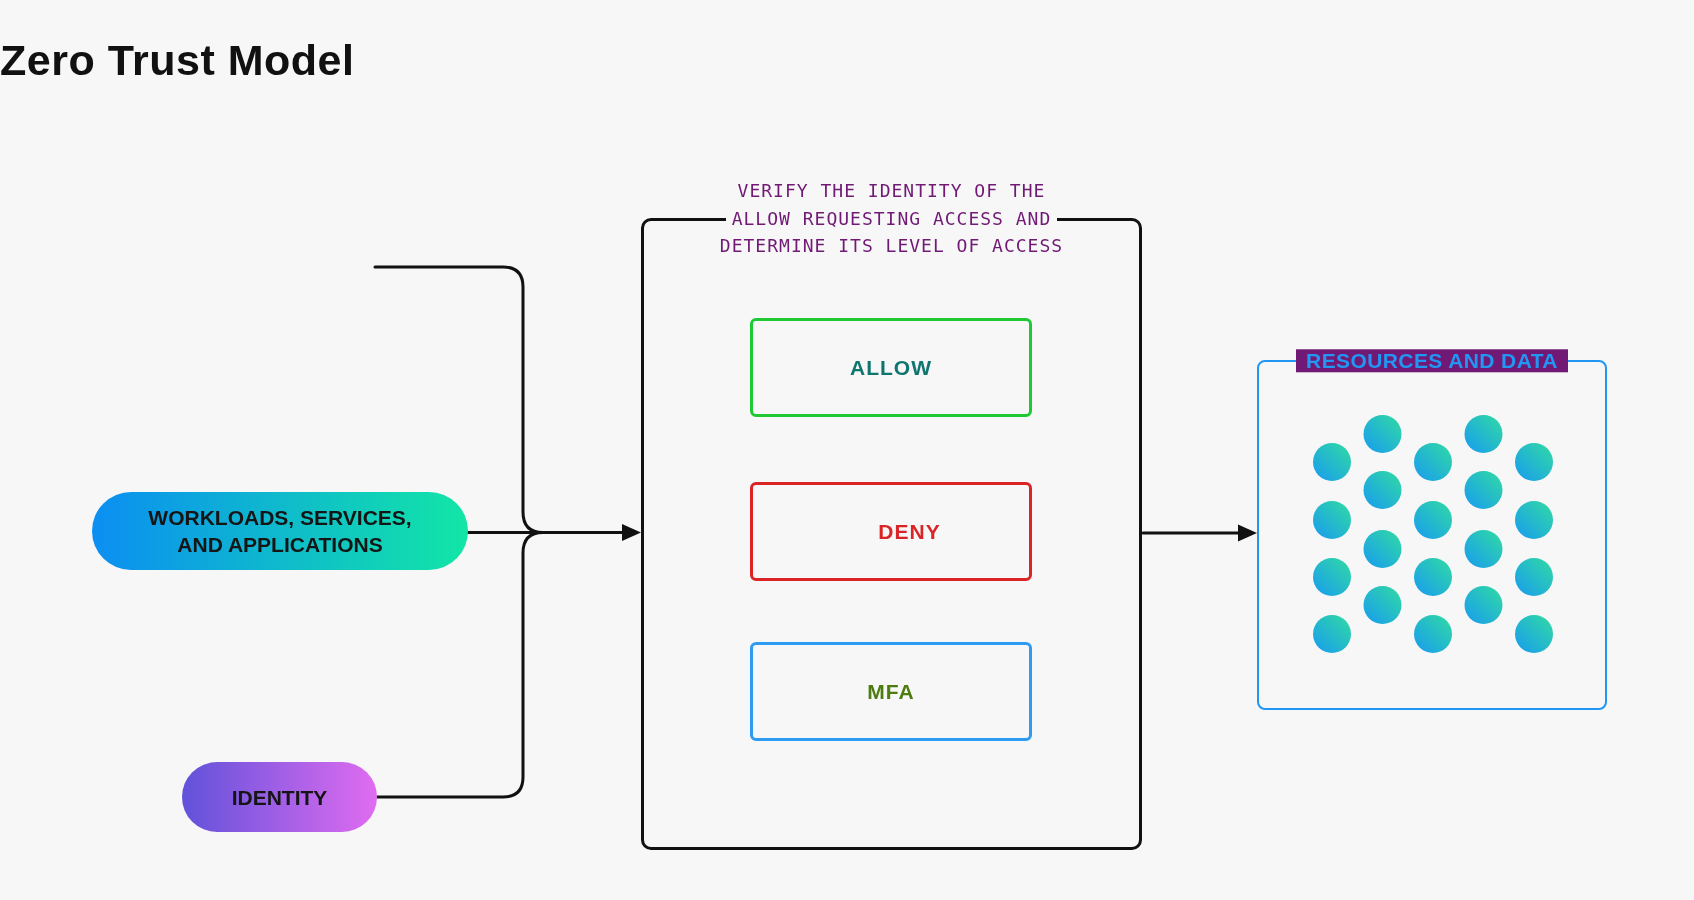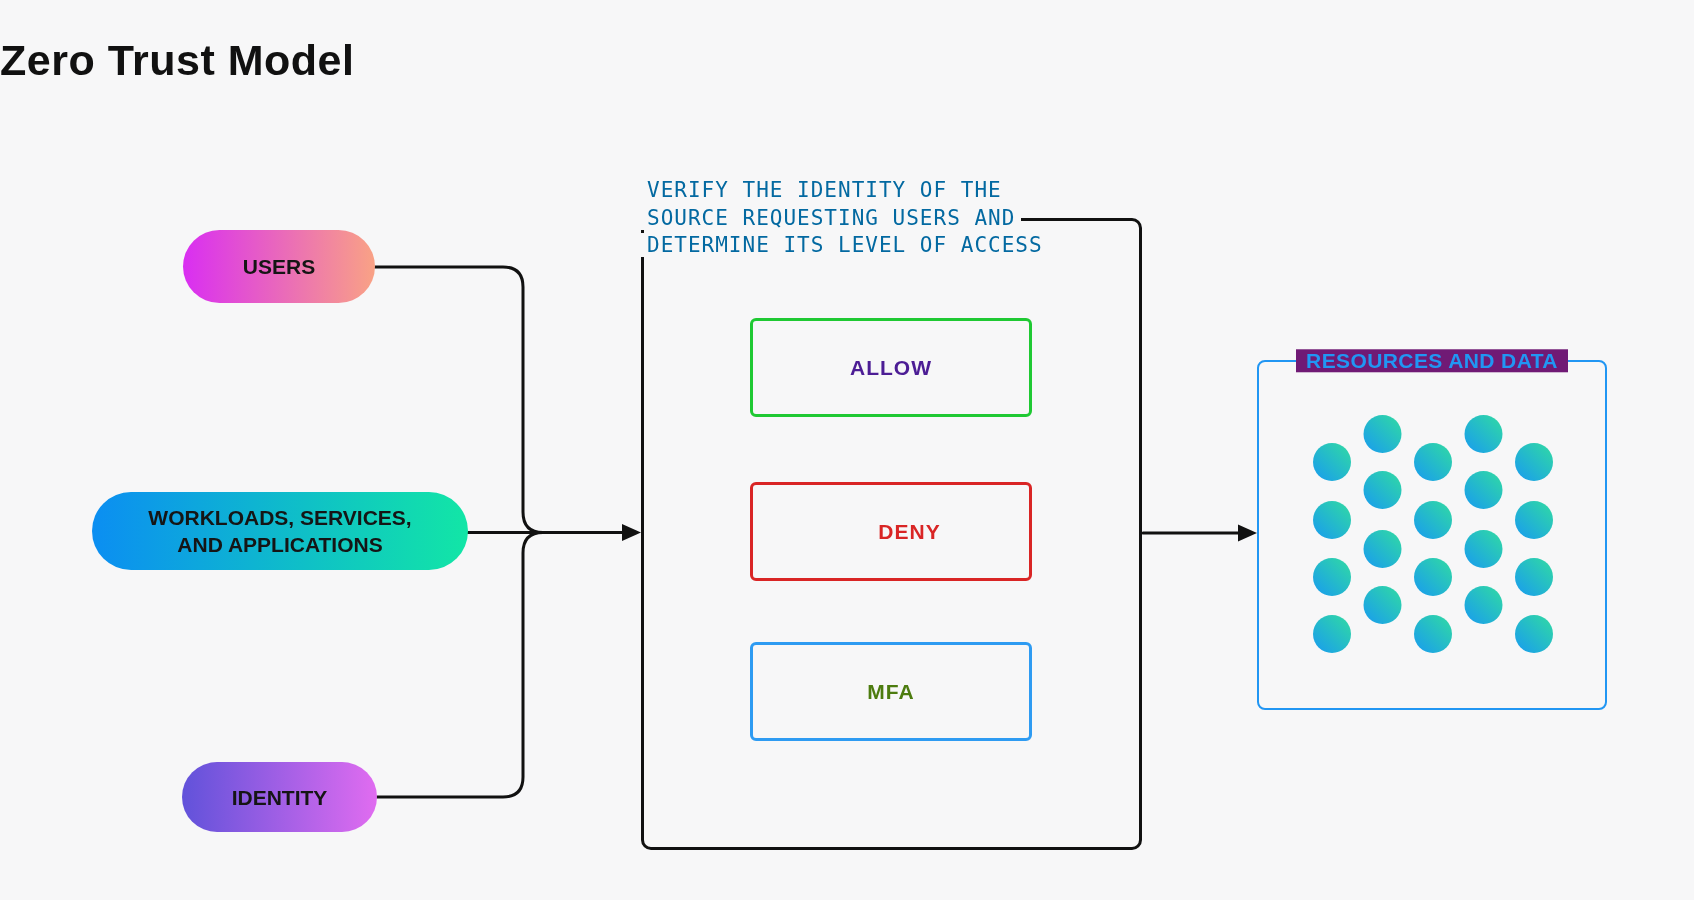--- a/index.html
+++ b/index.html
@@ -18,23 +18,23 @@
     font-weight:700;font-size:21px;line-height:27px;color:#151515;text-align:center;
   }
   .pill-users{left:183px;top:230px;width:192px;height:73px;border-radius:37px;}
   .pill-workloads{left:92px;top:492px;width:376px;height:78px;border-radius:39px;text-align:center;}
   .pill-devices{left:182px;top:762px;width:195px;height:70px;border-radius:35px;}
   .policy-box{
     position:absolute;z-index:1;left:641px;top:218px;width:501px;height:632px;
     box-sizing:border-box;border:3px solid #111;border-radius:10px;background:transparent;
   }
   .policy-caption{
-    position:absolute;z-index:2;left:641px;top:177px;width:501px;
-    font-family:"DejaVu Sans Mono",monospace;font-size:21px;line-height:27.5px;
-    letter-spacing:1px;color:#0369a1;white-space:nowrap;
+    position:absolute;z-index:2;left:641px;top:177px;width:501px;text-align:center;
+    font-family:"DejaVu Sans Mono",monospace;font-size:18px;line-height:27.5px;
+    letter-spacing:1px;color:#701a75;white-space:nowrap;
   }
   .cap-line{display:block;}
   .cap-line > span{background:#F7F7F8;padding:0 6px;}
   .decision{
     position:absolute;z-index:1;left:750px;width:282px;height:99px;
     box-sizing:border-box;border:3px solid;border-radius:6px;
     display:flex;align-items:center;justify-content:center;
     font-weight:700;font-size:21px;letter-spacing:1px;
   }
   .decision-allow{top:318px;}
@@ -65,42 +65,39 @@
       <path d="M 377 797 L 503 797 Q 523 797 523 777 L 523 553 Q 523 532.5 543 532.5"></path>
       <path d="M 468 532.5 L 626 532.5"></path>
       <path d="M 1143 533 L 1242 533"></path>
     </g>
     <g fill="#111111" stroke="none">
       <polygon points="641,532.5 622,524 622,541"></polygon>
       <polygon points="1257,533 1238,524.5 1238,541.5"></polygon>
     </g>
   </svg>
 
-  <div class="pill pill-users" style="background: linear-gradient(90deg, rgb(217, 46, 242), rgb(249, 162, 133));">
-    <span>USERS</span>
-  </div>
 
   <div class="pill pill-workloads" style="background: linear-gradient(90deg, rgb(11, 142, 242), rgb(18, 230, 166));">
     <span>WORKLOADS, SERVICES,</span>
     <span>AND APPLICATIONS</span>
   </div>
 
   <div class="pill pill-devices" style="background: linear-gradient(90deg, rgb(97, 82, 218), rgb(224, 108, 240));">
     <span>IDENTITY</span>
   </div>
 
   <div class="policy-box"></div>
 
   <div class="policy-caption">
     <span class="cap-line"><span>VERIFY THE IDENTITY OF THE</span></span>
-    <span class="cap-line"><span>SOURCE REQUESTING USERS AND</span></span>
+    <span class="cap-line"><span>ALLOW REQUESTING ACCESS AND</span></span>
     <span class="cap-line"><span>DETERMINE ITS LEVEL OF ACCESS</span></span>
   </div>
 
-  <div class="decision decision-allow" style="border-color: rgb(31, 201, 51); color: #4c1d95;">
+  <div class="decision decision-allow" style="border-color: rgb(31, 201, 51); color: #0f766e;">
     <span>ALLOW</span>
   </div>
   <div class="decision decision-deny" style="border-color: rgb(217, 37, 37); color: rgb(217, 37, 37);">
     <span>DENY</span>
   </div>
   <div class="decision decision-mfa" style="border-color: rgb(46, 155, 242); color: #4d7c0f;">
     <span>MFA</span>
   </div>
 
   <div class="resources-box" style="border-color: rgb(33, 150, 243);">

